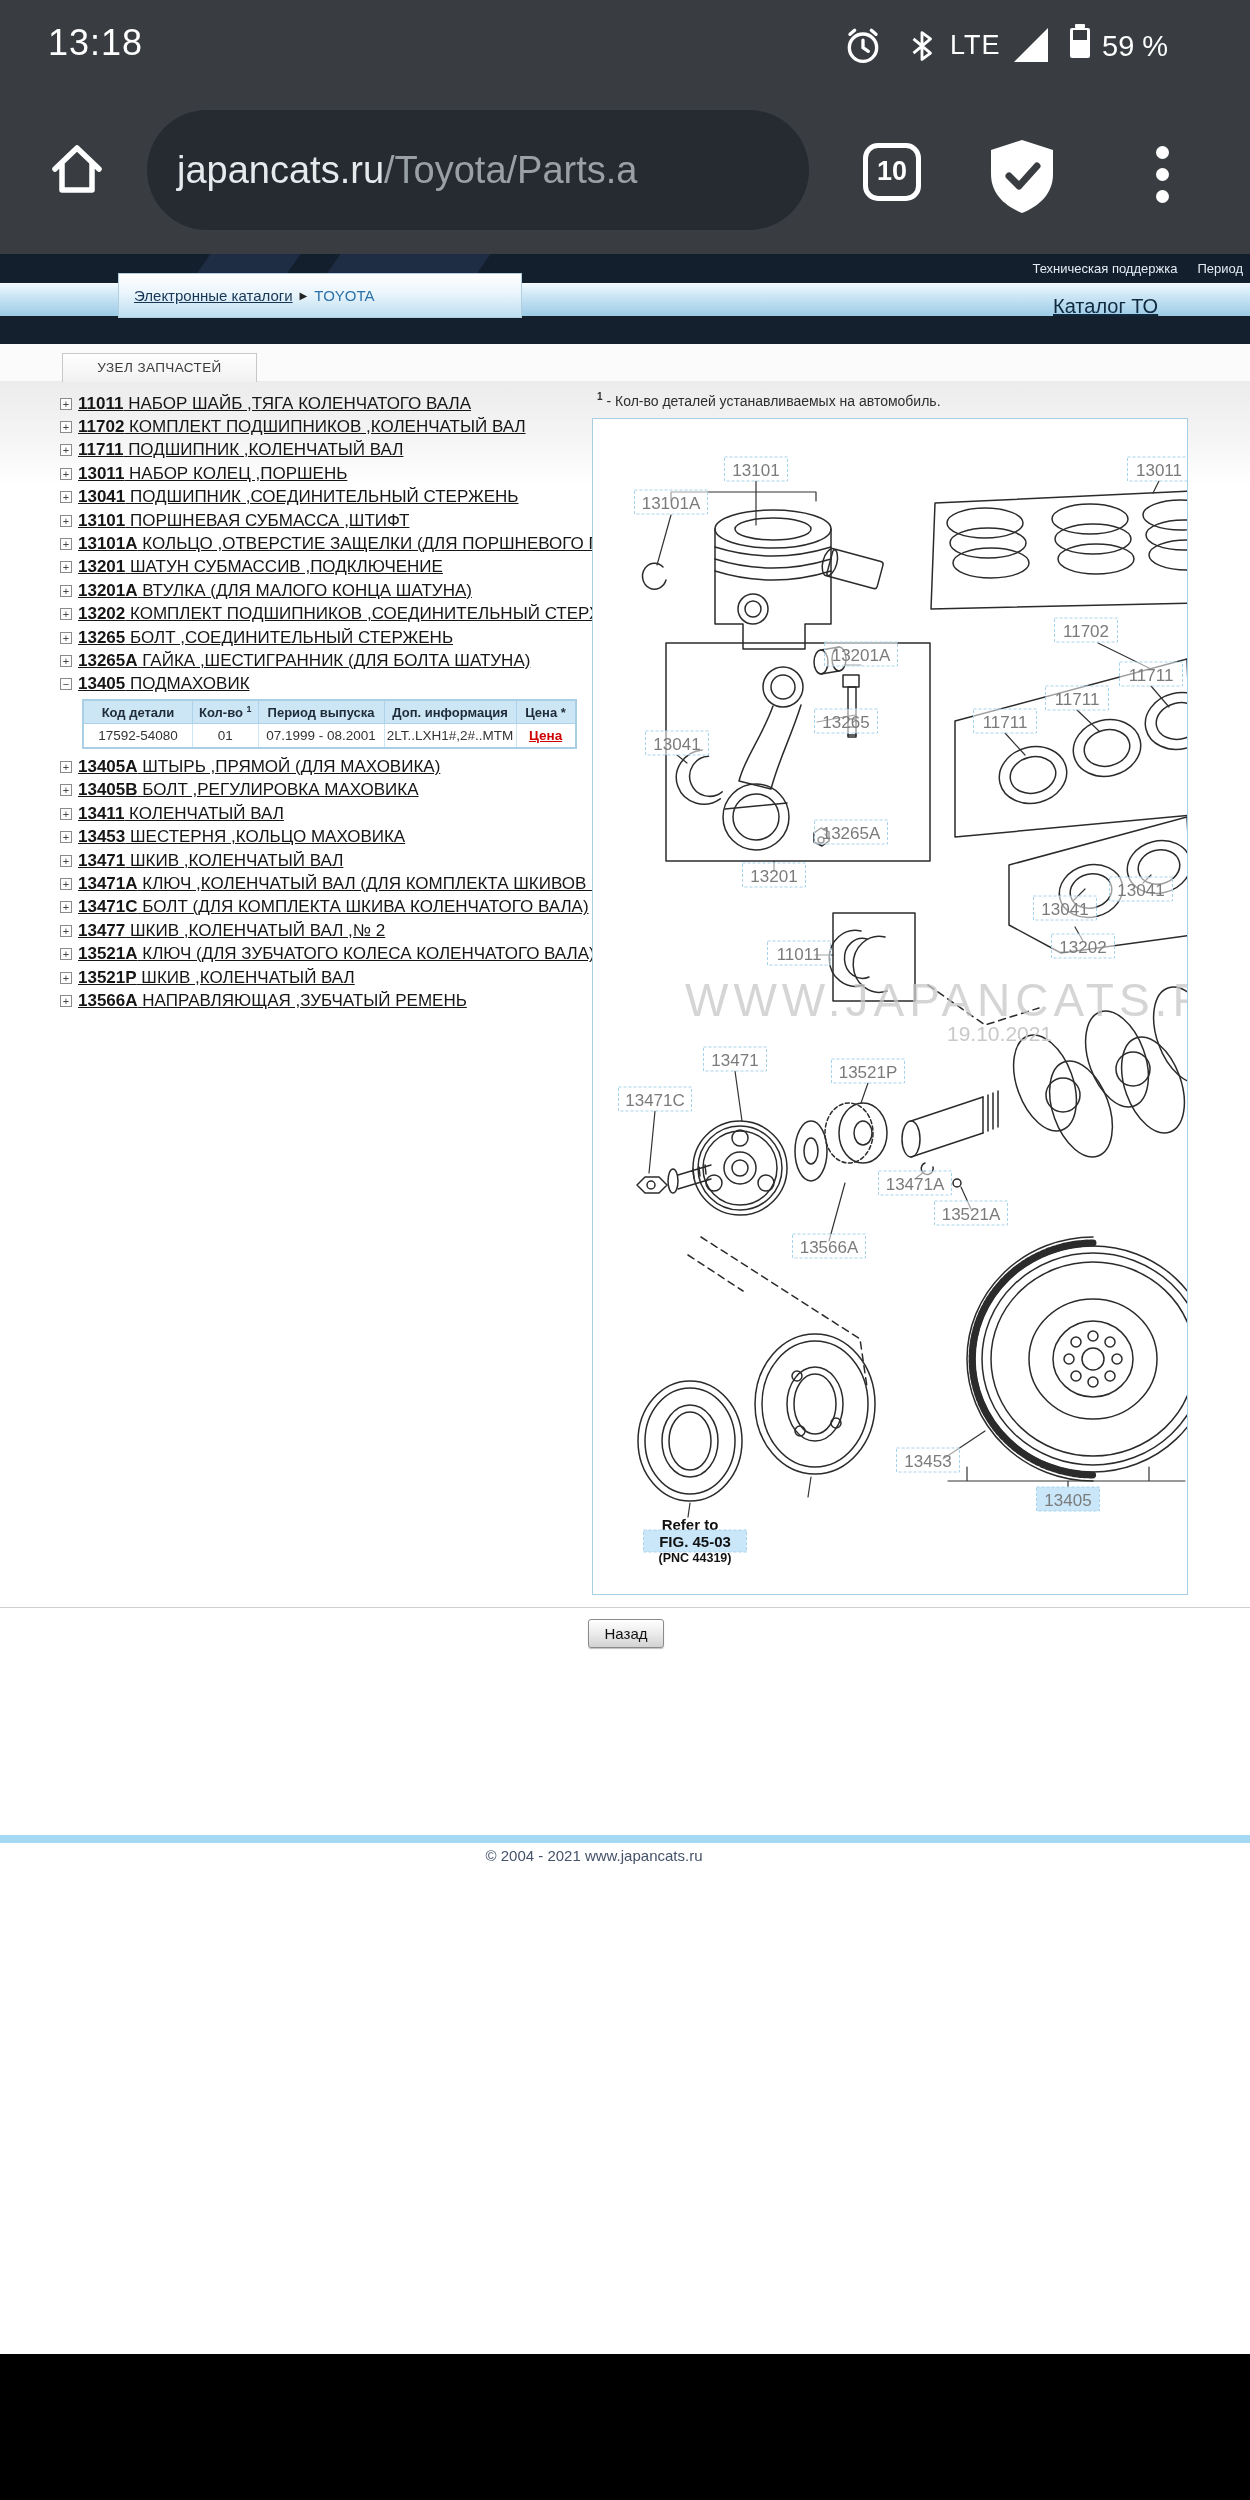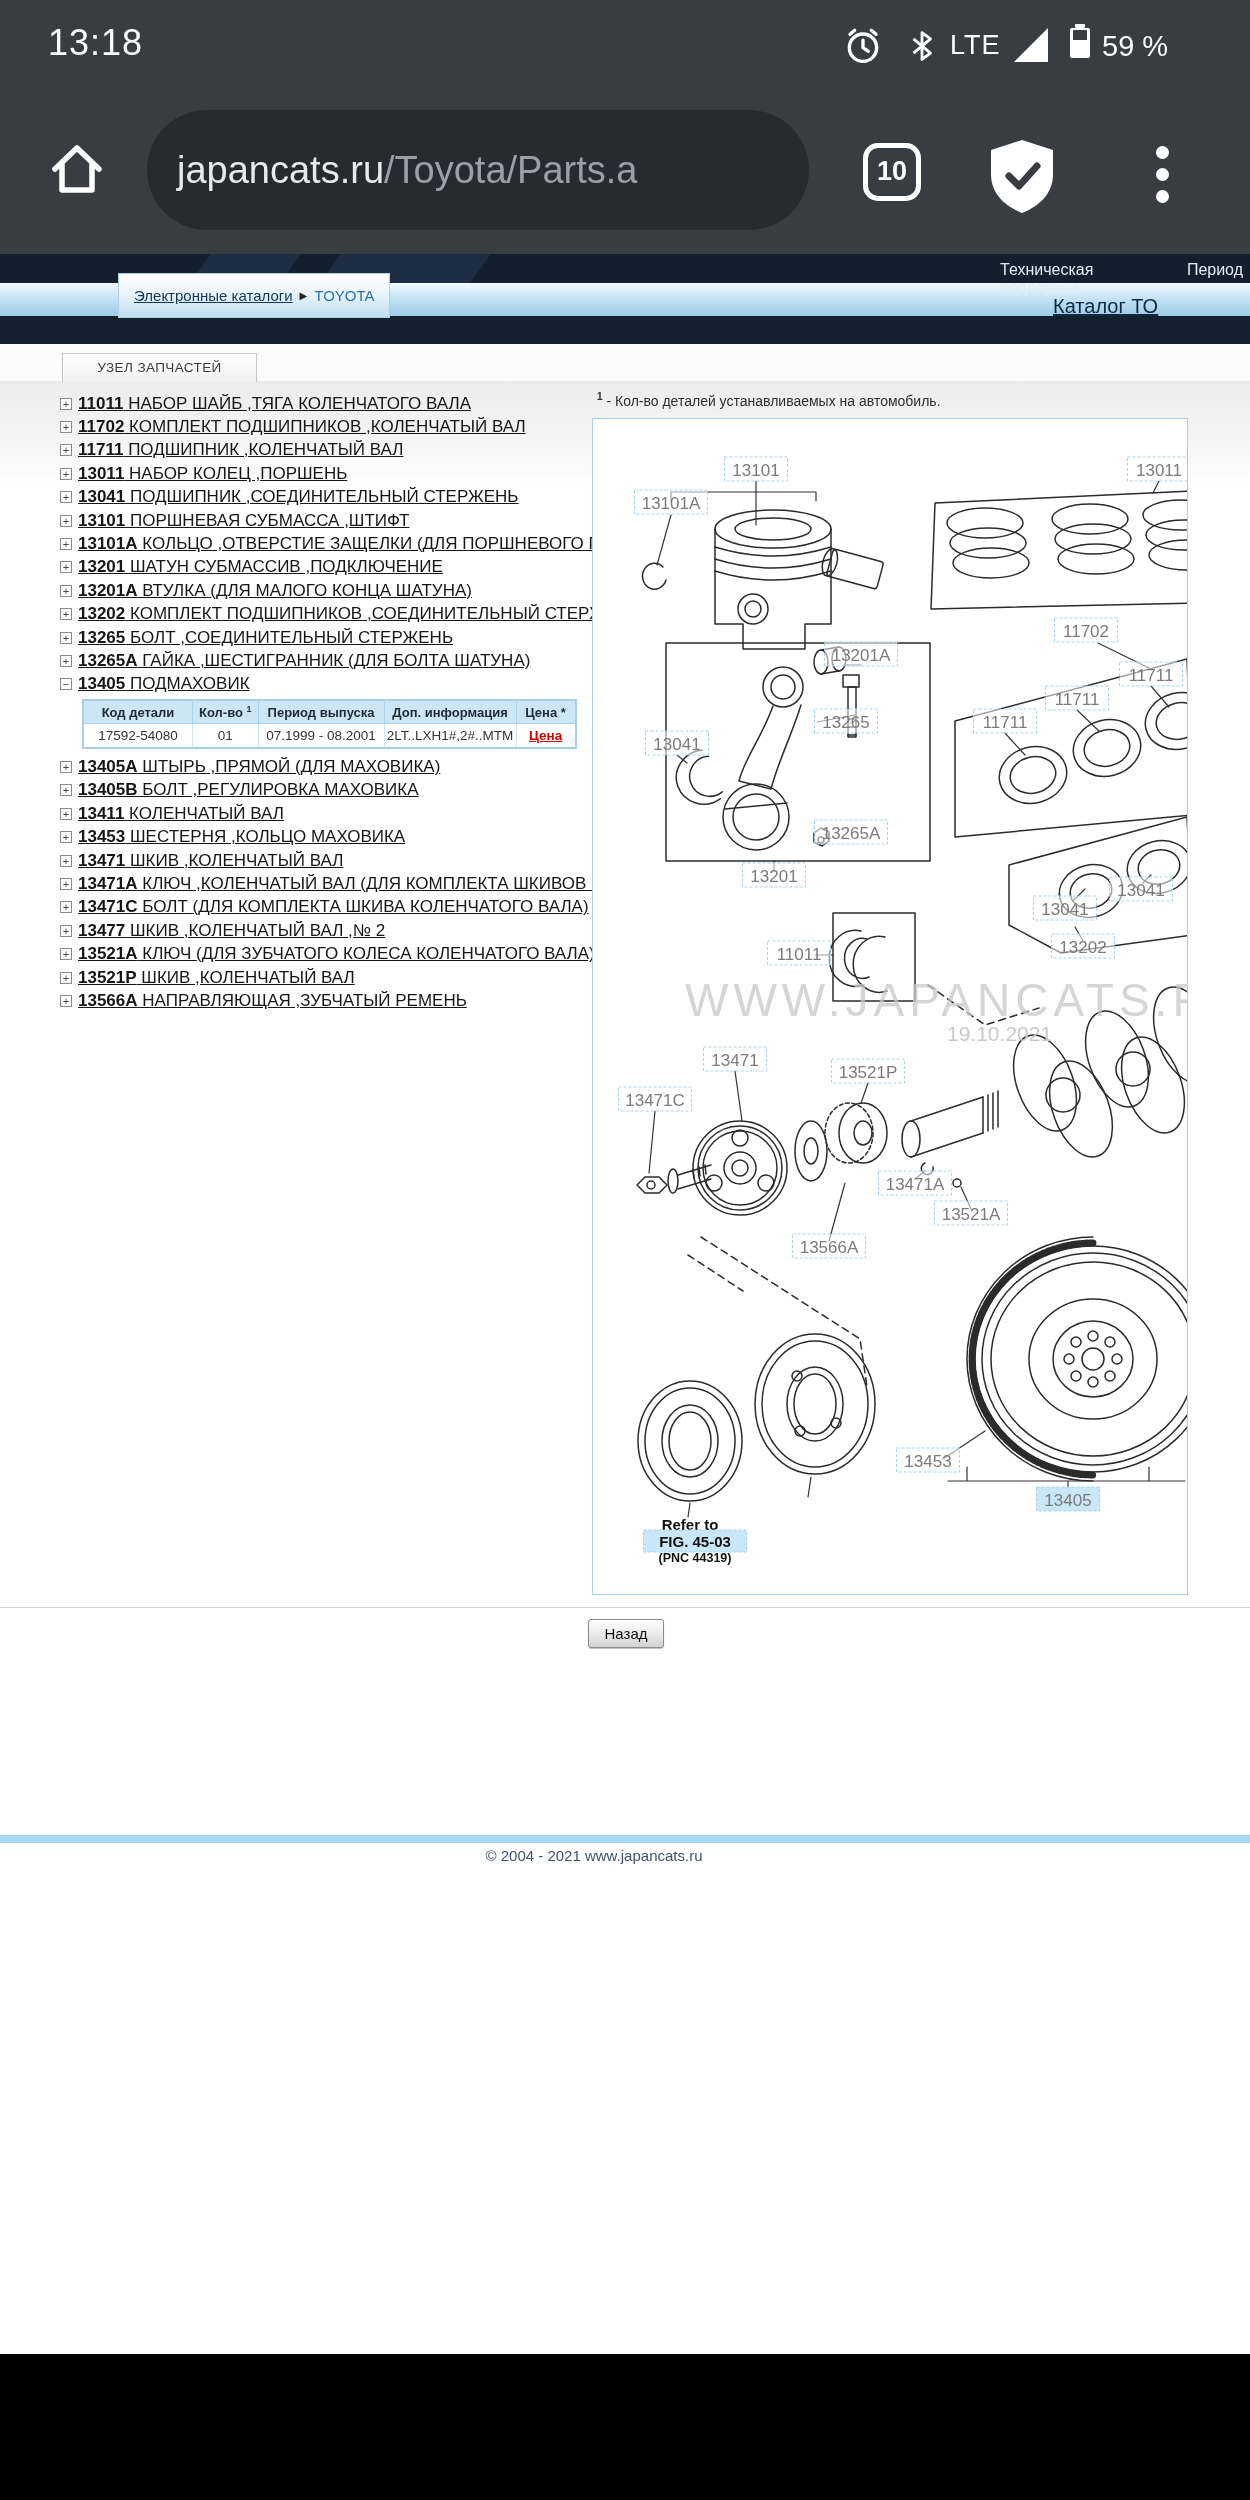--- a/index.html
+++ b/index.html
@@ -33,26 +33,26 @@
   .navy1{position:absolute;left:0;top:254px;width:1250px;height:29px;background:#141f2e;overflow:hidden;}
   .navy1 .stripe{position:absolute;top:-5px;height:40px;background:#1f2d44;transform:skewX(-35deg);}
   .blueband{position:absolute;left:0;top:283px;width:1250px;height:33px;
             background:linear-gradient(180deg,#eef8fe 0%,#c6e3f4 45%,#9ccbe6 100%);
             border-top:1px solid #f4fbff;box-sizing:border-box;}
   .navy2{position:absolute;left:0;top:316px;width:1250px;height:28px;background:#15202e;}
   .whitestrip{position:absolute;left:0;top:344px;width:1250px;height:37px;background:#fbfbfb;}
   .page-content{position:absolute;left:0;top:381px;width:1250px;height:1226px;
             background:linear-gradient(180deg,#ececec 0px,#f4f4f4 55px,#ffffff 105px);}
 
-  .hdr-links{position:absolute;top:261px;left:1000px;width:243px;display:flex;gap:32px;
-             justify-content:flex-end;font-size:16px;color:#e3ecf4;}
+  .hdr-links{position:absolute;top:261px;left:1000px;width:243px;display:flex;gap:20px;
+             justify-content:flex-end;font-size:13px;color:#e3ecf4;}
   .hdr-links span{cursor:pointer;}
   .catalog-link{position:absolute;top:295px;left:1053px;font-size:20px;color:#10293f;
                 text-decoration:underline;}
-  .crumbbox{position:absolute;left:118px;top:273px;width:272px;height:45px;box-sizing:border-box;
+  .crumbbox{position:absolute;left:118px;top:273px;width:404px;height:45px;box-sizing:border-box;
             background:linear-gradient(180deg,#ffffff 0%,#eaf5fc 45%,#bedef1 100%);
             border:1px solid #b0cfe2;display:flex;align-items:center;padding-left:15px;z-index:3;}
   .crumbbox .lnk{font-size:15px;color:#173655;text-decoration:underline;}
   .crumbbox .arr{font-size:10px;color:#222;margin:0 7px;}
   .crumbbox .cur{font-size:15px;color:#2d72aa;}
 
   .tab{position:absolute;left:62px;top:353px;width:195px;height:29px;box-sizing:border-box;
        background:linear-gradient(180deg,#ffffff,#f1f1f1);border:1px solid #c8c8c8;border-bottom:none;
        font-size:13.5px;color:#3c3c3c;text-align:center;line-height:28px;letter-spacing:.4px;z-index:2;}
 

